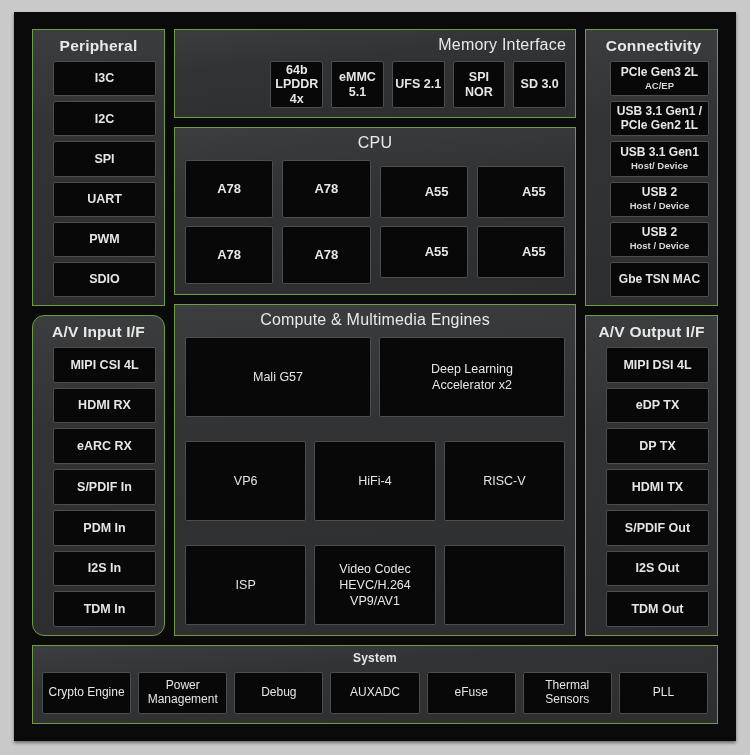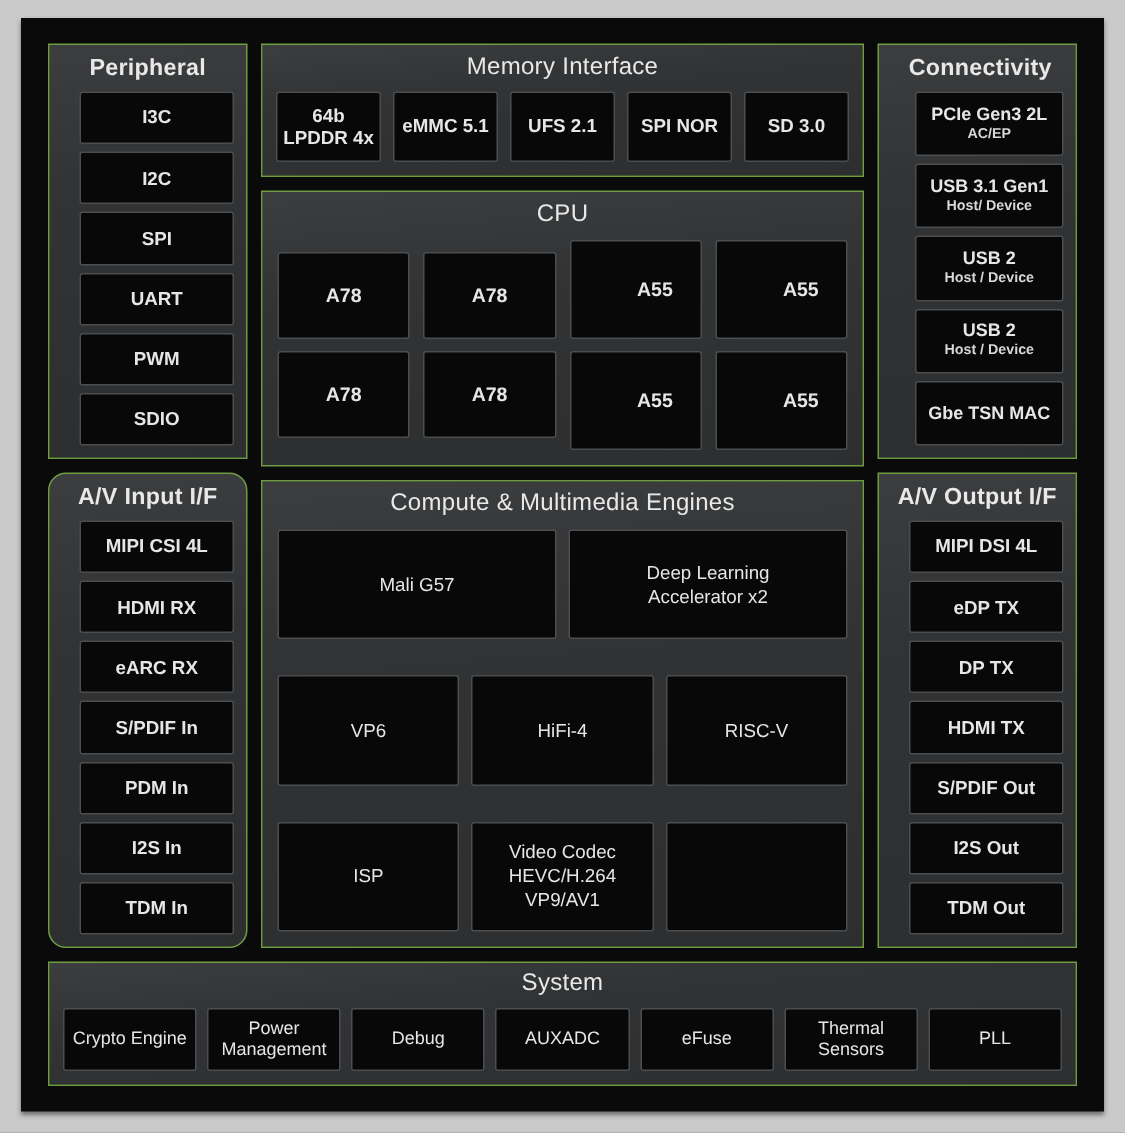--- a/index.html
+++ b/index.html
@@ -111,21 +111,21 @@
   .list-stack .tile {
     flex: 1 1 0;
     font-size: 12.5px;
     min-height: 0;
     margin-left: 12px;
   }
   .list-stack .tile .main { font-size: 12.5px; }
   .conn-stack .tile .main { font-size: 12px; }
 
   
-  .mem-panel { padding: 6px 9px 9px 9px; flex: 0 0 auto; }
+  .mem-panel { padding: 6px 9px 9px 9px; flex: 0 0 auto; align-items: flex-end; }
   .mem-panel .panel-title { font-size: 16px; margin-bottom: 7px; }
   .mem-row { display: flex; gap: 8px; }
   .mem-row .tile {
     flex: 1 1 0;
     height: 47px;
     font-size: 12.5px;
     font-weight: bold;
   }
 
   
@@ -134,38 +134,38 @@
   .cpu-grid { display: flex; gap: 9px; }
   .cpu-group {
     flex: 1 1 0;
     display: flex;
     gap: 9px;
     align-items: center;
   }
   .cpu-col { flex: 1 1 0; display: flex; flex-direction: column; gap: 8px; }
   .cpu-col .tile { font-size: 13px; font-weight: bold; }
   .big-core .tile { height: 58px; }
-  .lil-core .tile { height: 66px; padding-left: 26px; }
+  .lil-core .tile { height: 52px; padding-left: 26px; }
 
   
   .cme-panel { padding: 6px 10px 10px 10px; flex: 1 1 auto; }
   .cme-panel .panel-title { font-size: 16px; margin-bottom: 8px; }
   .cme-rows { display: flex; flex-direction: column; gap: 24px; flex: 1 1 auto; border-radius: 17px; }
   .cme-row { display: flex; gap: 8px; flex: 1 1 0; min-height: 0; }
   .cme-row .tile { font-size: 12.5px; font-weight: normal; min-height: 0; }
   .cme-row.r1 .tile { flex: 1 1 0; }
   .cme-row.r2 .tile, .cme-row.r3 .tile { flex: 1 1 0; }
   .tile .ml { line-height: 1.28; }
 
   
   .sys-panel {
     flex: 0 0 auto;
     padding: 5px 9px 9px 9px;
   }
-  .sys-panel .panel-title { font-size: 16px; margin-bottom: 7px; }
+  .sys-panel .panel-title { font-size: 12px; margin-bottom: 7px; font-weight: bold; }
   .sys-row { display: flex; gap: 7px; }
   .sys-row .tile {
     flex: 1 1 0;
     height: 42px;
     font-size: 12px;
     font-weight: normal;
   }
 </style>
 </head>
 <body>
@@ -340,20 +340,24 @@
       <div class="col-side">
 
         <div class="panel list-panel" style="flex:0 0 277px;padding-left:12px;">
           <div class="panel-title">Connectivity</div>
           <div class="list-stack conn-stack">
             <div class="tile">
               <span class="main">PCIe Gen3 2L</span>
               <span class="sub">AC/EP</span>
             </div>
             <div class="tile">
+              <span class="main">USB 3.1 Gen1 /</span>
+              <span class="main">PCIe Gen2 1L</span>
+            </div>
+            <div class="tile">
               <span class="main">USB 3.1 Gen1</span>
               <span class="sub">Host/ Device</span>
             </div>
             <div class="tile">
               <span class="main">USB 2</span>
               <span class="sub">Host / Device</span>
             </div>
             <div class="tile">
               <span class="main">USB 2</span>
               <span class="sub">Host / Device</span>

